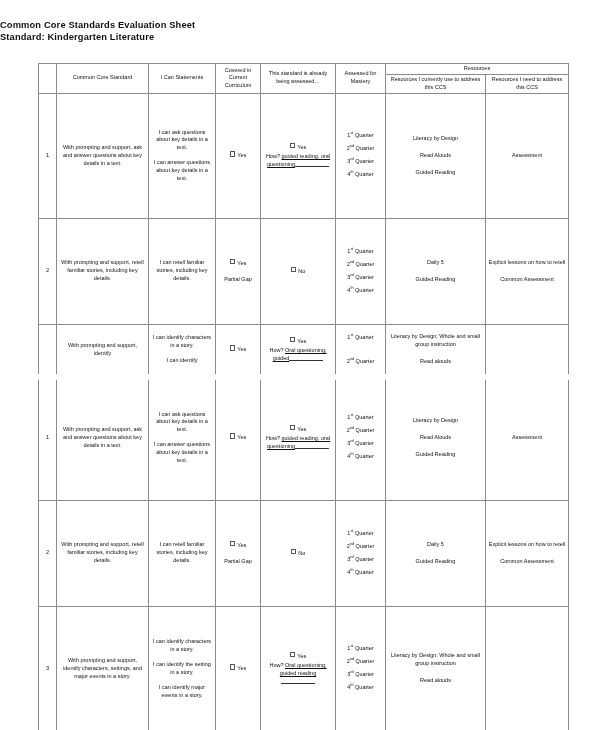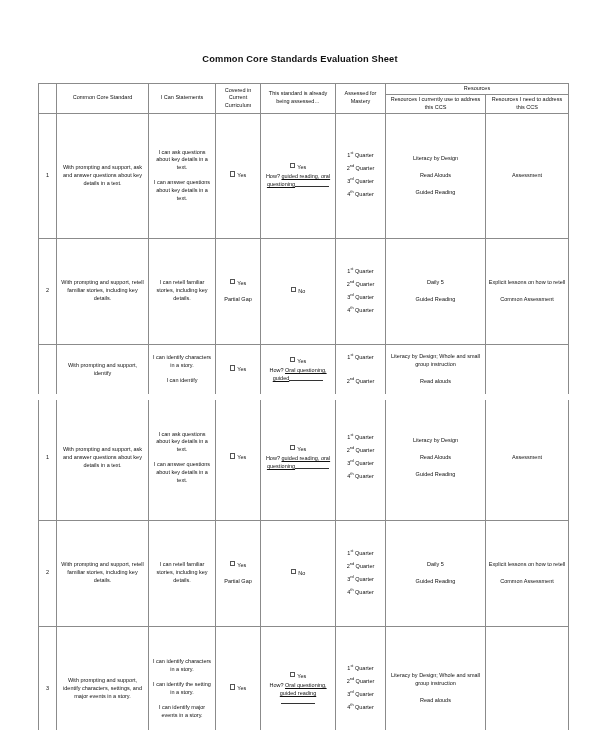--- a/index.html
+++ b/index.html
@@ -15,24 +15,22 @@
     overflow: hidden;
   }
   .page {
     position: relative;
     width: 600px;
     height: 730px;
     box-sizing: border-box;
     padding: 0;
   }
   .title-block {
-    text-align: center;
-    padding-top: 34px;
+    padding-top: 20px;
     line-height: 1.28;
-    margin-top: 20px;
   }
   .doc-title, .doc-subtitle {
     font-size: 9.3px;
     font-weight: bold;
     letter-spacing: 0.15px;
   }
   .table-wrap {
     position: absolute;
     left: 38px;
     top: 63px;
@@ -148,20 +146,21 @@
   }
   .clip-row td { height: 44px; }
 </style>
 </head>
 <body>
 
 <div class="page">
 
   <div class="title-block">
     <div class="doc-title">Common Core Standards Evaluation Sheet</div>
+    <div class="doc-subtitle">Standard:  Kindergarten Literature</div>
   </div>
 
   <div class="table-wrap">
     <table class="eval">
       <colgroup>
         <col class="c-num">
           <col class="c-ccs">
           <col class="c-ican">
           <col class="c-cov">
         <col class="c-assessed">

